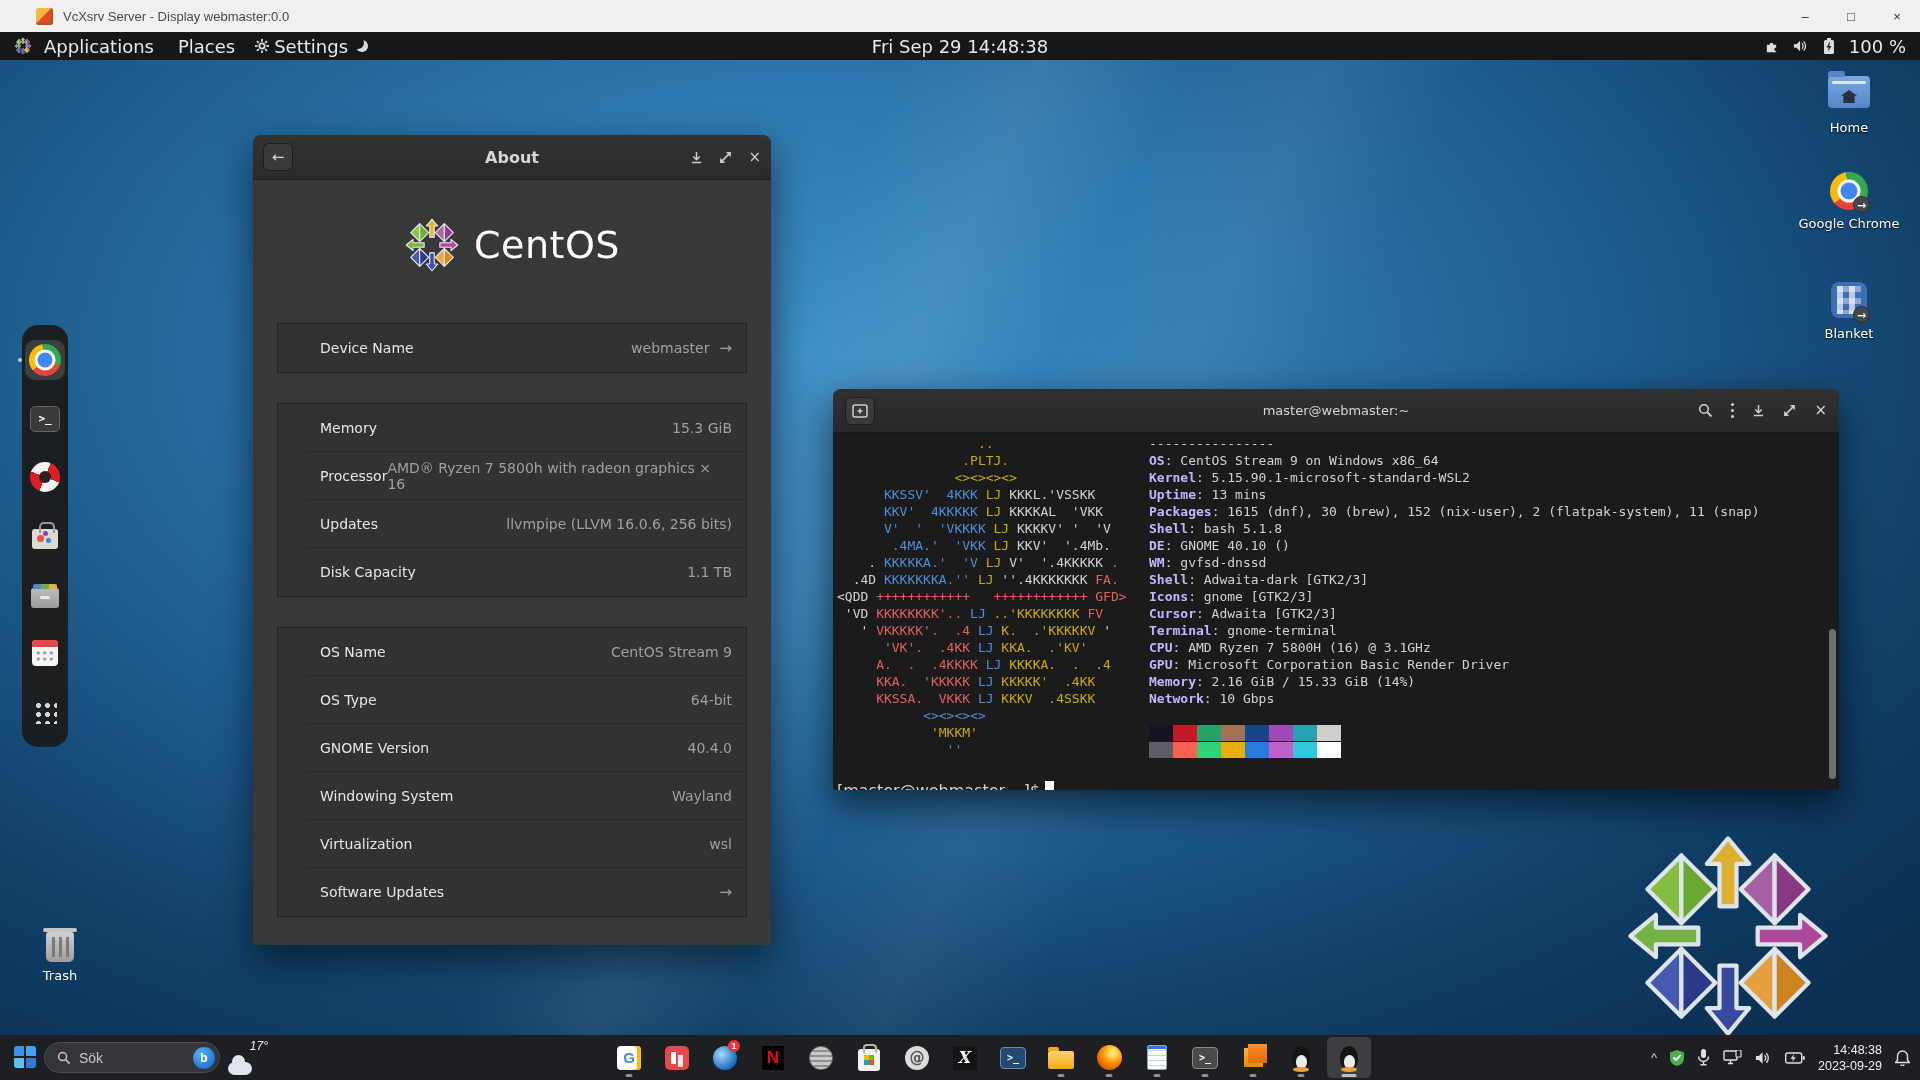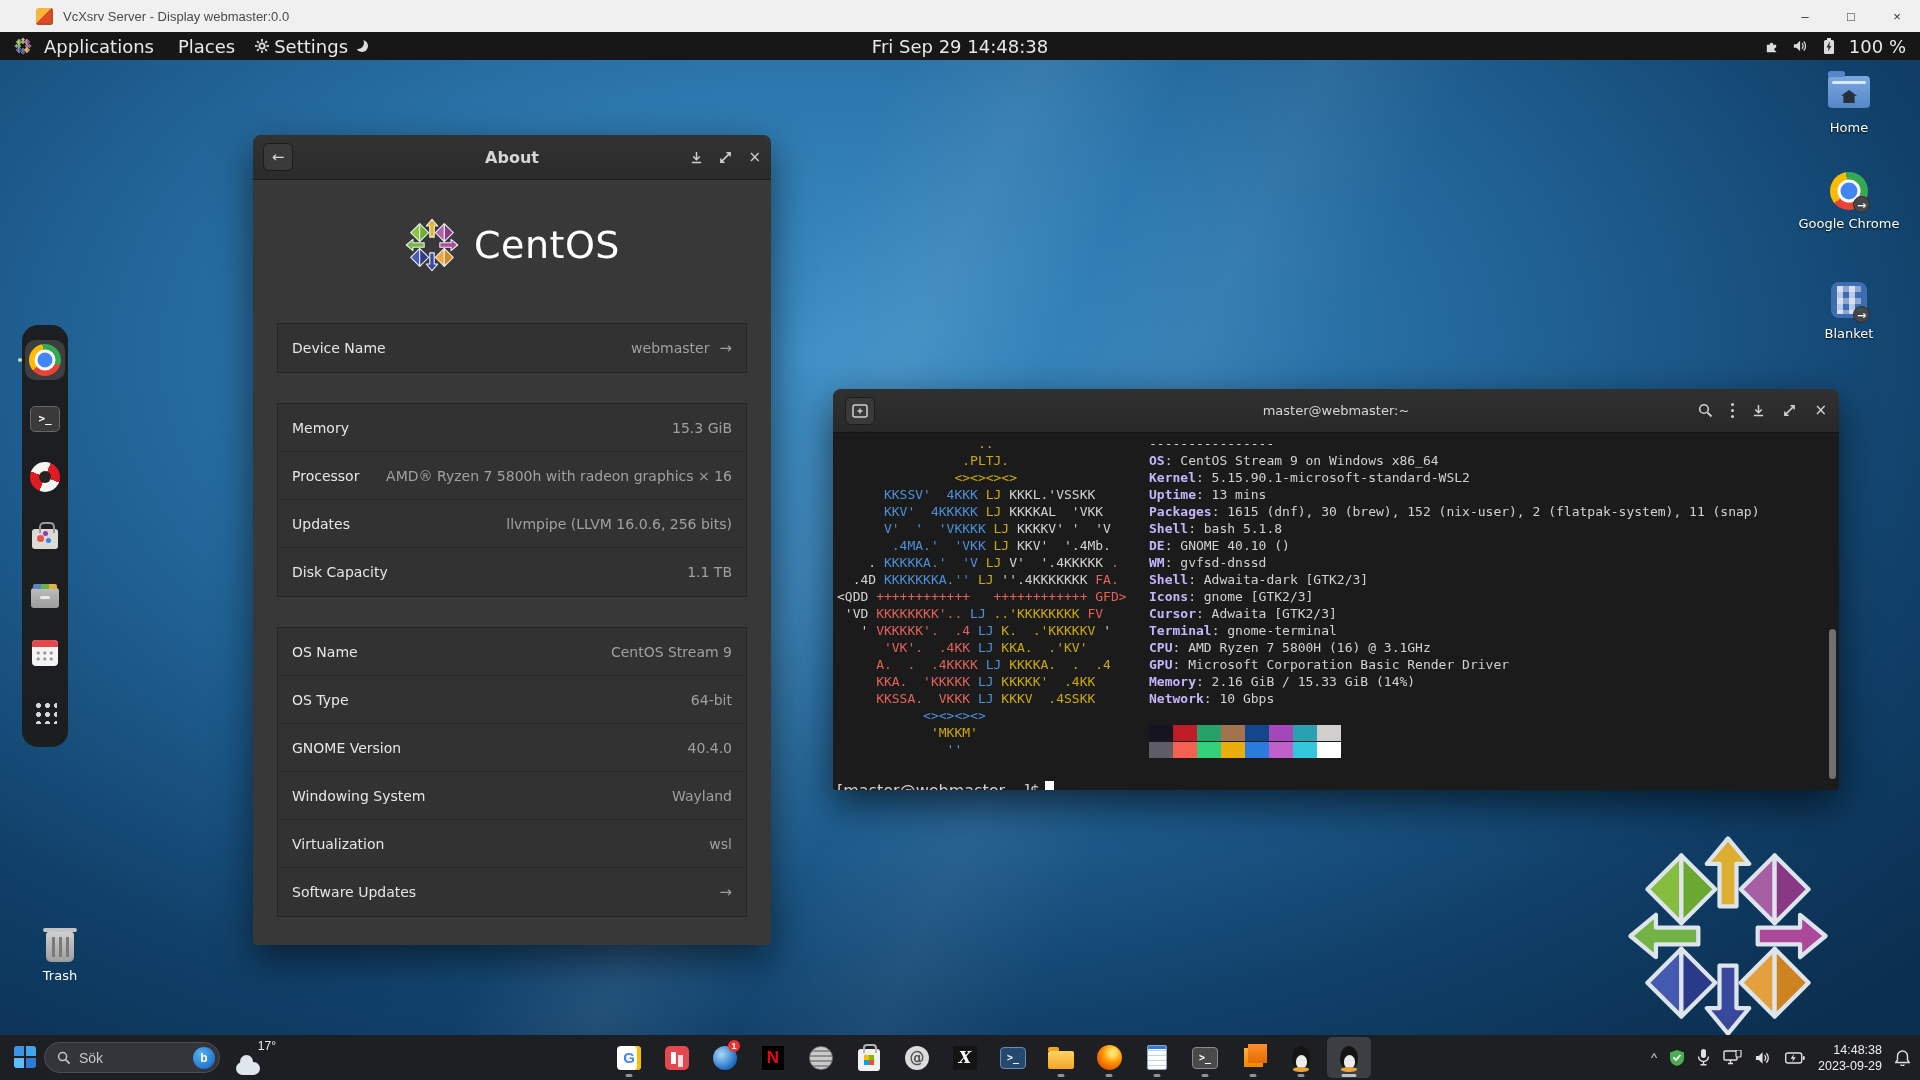--- a/index.html
+++ b/index.html
@@ -103,21 +103,21 @@
            border-radius:8px 8px 0 0; display:flex; align-items:center; padding:0 10px; position:relative; }
   .a-back { width:30px; height:28px; background:#3a3a3a; border:1px solid #1c1c1c; border-radius:6px;
            color:#d8d8d8; font-size:15px; text-align:center; line-height:26px; }
   .a-title { position:absolute; left:50%; transform:translateX(-50%); font-weight:bold; font-size:16px; color:#d6d6d6; }
   .a-hbtns { margin-left:auto; display:flex; align-items:center; gap:16px; color:#cfcfcf; }
   .a-hbtns svg { display:block; }
   .a-x { font-size:15px; line-height:1; }
   .a-logo { display:flex; align-items:center; justify-content:center; gap:14px; margin-top:34px; height:62px; }
   .a-logo-text { font-size:38px; font-weight:normal; color:#fff; letter-spacing:.5px; }
   .a-groups { position:absolute; left:24px; right:24px; top:188px; }
-  .a-group { border:1px solid #232323; background:#323232; margin-bottom:30px; }
+  .a-group { border:1px solid #232323; background:#323232; margin-bottom:30px;padding-left:28px; }
   .a-row { height:48px; display:flex; align-items:center; padding:0 14px; border-bottom:1px solid #282828; font-size:14px; }
   .a-row:last-child { border-bottom:none; }
   .a-label { color:#e6e6e6; }
   .a-value { margin-left:auto; color:#a0a0a0; }
   .a-arrow { color:#a0a0a0; margin-left:10px; font-size:15px; }
 
   
   .term { position:absolute; left:833px; top:329px; width:1006px; height:401px; background:#1b1b1b;
           border-radius:9px 9px 3px 3px; box-shadow:0 14px 38px rgba(0,0,0,.6); }
   .t-header { height:44px; background:linear-gradient(#303030,#282828); border-bottom:1px solid #161616;
@@ -146,21 +146,21 @@
           background:conic-gradient(#41a5ee 0 25%, #2f7bd8 0 50%, #5bc0f8 0 75%, #3a95e8 0);
           -webkit-mask:linear-gradient(#000 0 0); clip-path:polygon(0 0,100% 0,100% 100%,0 100%);
           box-shadow:inset 0 0 0 0 #000; border-radius:2px; }
   .start::after { content:""; position:absolute; left:10px; top:0; width:2px; height:22px; background:#1e1f23; box-shadow:0 0 0 0; }
   .start::before { content:""; position:absolute; left:0; top:10px; width:22px; height:2px; background:#1e1f23; }
   .searchbox { position:absolute; left:44px; top:7px; width:176px; height:31px; background:#33353a;
           border:1px solid #4c4e54; border-radius:16px; display:flex; align-items:center; padding:0 4px 0 12px; }
   .searchbox .stext { font-size:14px; color:#c6c6c6; margin-left:8px; flex:1; }
   .bing { width:22px; height:22px; border-radius:50%; background:radial-gradient(circle at 35% 30%, #53b1f0, #1261c4);
           color:#fff; font:bold 12px/22px "Liberation Sans", sans-serif; text-align:center; }
-  .weather { position:absolute; left:236px; top:4px; width:40px; height:38px; }
+  .weather { position:absolute; left:228px; top:4px; width:40px; height:38px;font-style:italic; }
   .weather .temp { position:absolute; right:0; top:0; font-size:12px; color:#f0f0f0; }
   .weather .cloud { position:absolute; left:0; bottom:2px; width:24px; height:13px; background:#dfe6ee; border-radius:8px; }
   .weather .cloud::before { content:""; position:absolute; left:4px; top:-7px; width:13px; height:13px; border-radius:50%; background:#dfe6ee; }
 
   .tb-apps { position:absolute; left:607px; top:2px; display:flex; }
   .t-app { width:44px; height:41px; margin-right:4px; border-radius:5px; position:relative;
            display:flex; align-items:center; justify-content:center; }
   .t-app.active { background:#3c3e44; }
   .t-app .ind { position:absolute; bottom:1px; left:50%; transform:translateX(-50%); width:7px; height:3px;
            border-radius:2px; background:#8f9094; }

